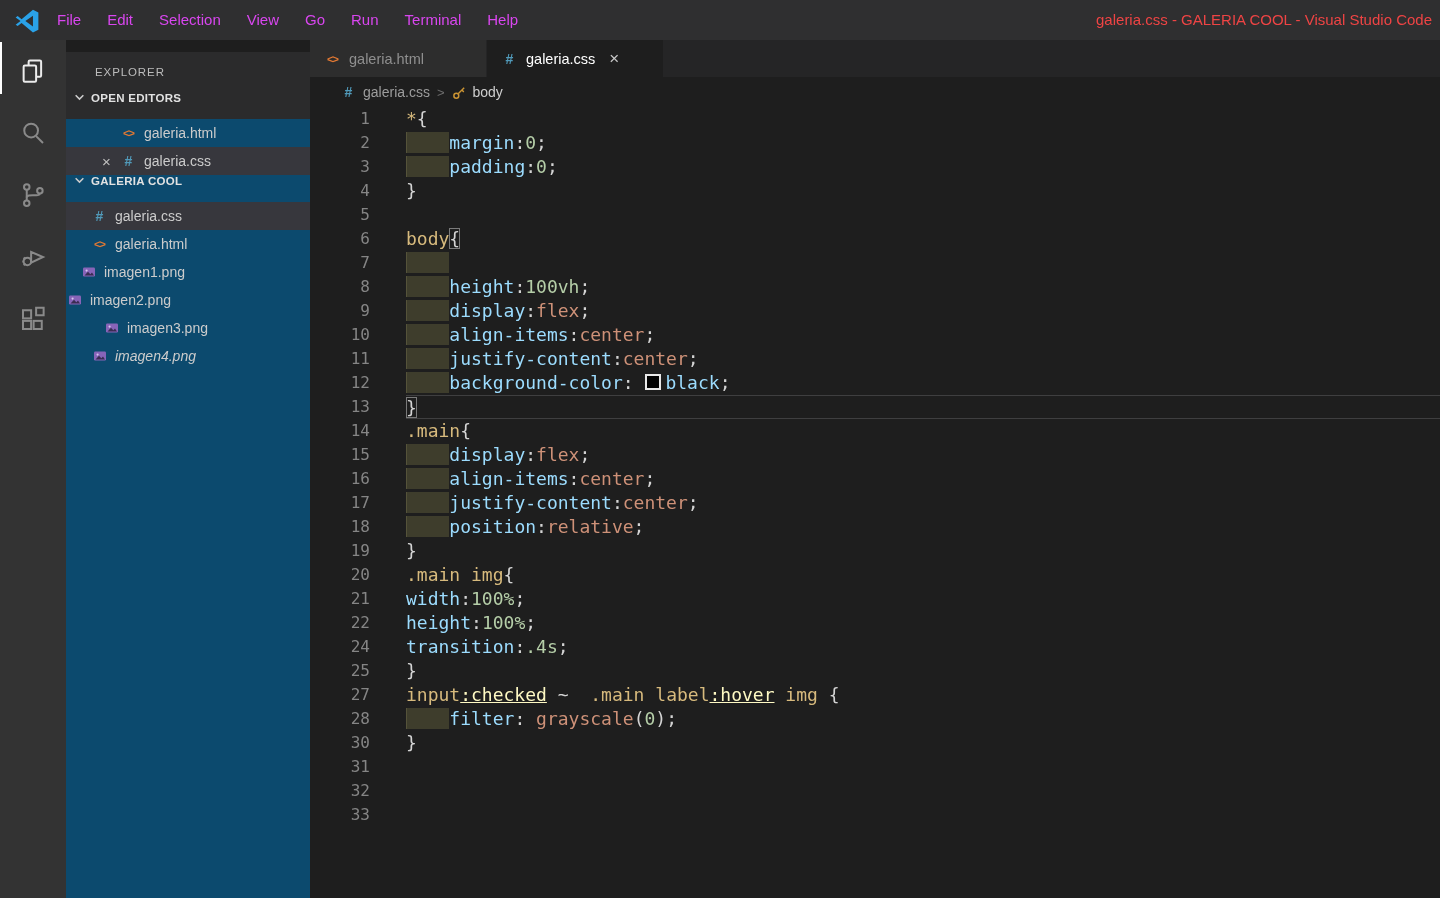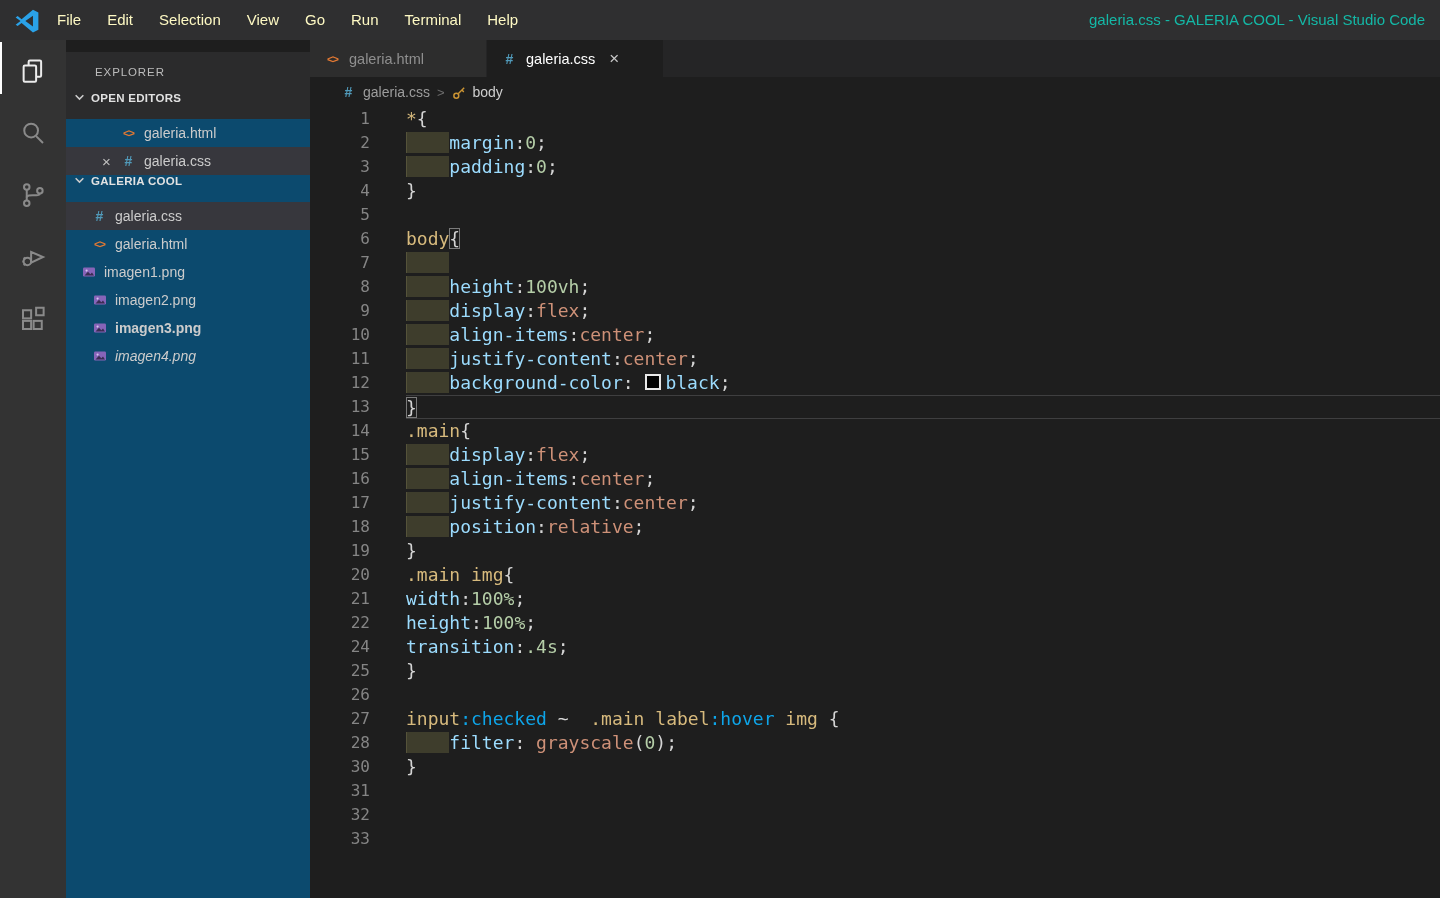--- a/index.html
+++ b/index.html
@@ -3,22 +3,22 @@
 <meta charset="utf-8">
 <style>
   html,body{margin:0;padding:0;background:#111;}
   #app{position:relative;width:1440px;height:898px;overflow:hidden;
        font-family:"Liberation Sans",sans-serif;color:#cccccc;background:#1e1e1e;
        -webkit-font-smoothing:antialiased;}
   
   #titlebar{position:absolute;left:0;top:0;width:1440px;height:40px;background:#2f2f30;}
   #vscode-logo{position:absolute;left:14px;top:7px;}
   #menubar{position:absolute;left:44px;top:0;height:40px;display:flex;align-items:center;}
-  .menu-item{padding:0 13px;font-size:15px;color:#fef9c3;line-height:40px;cursor:default;}
-  #window-title{position:absolute;right:15px;top:0;line-height:40px;font-size:15px;color:#14b8a6;}
+  .menu-item{padding:0 13px;font-size:15px;color:#d946ef;line-height:40px;cursor:default;}
+  #window-title{position:absolute;right:8px;top:0;line-height:40px;font-size:15px;color:#ef4444;}
   
   #activitybar{position:absolute;left:0;top:40px;width:66px;height:858px;background:#333333;}
   .ab-btn{position:relative;width:66px;height:62px;display:flex;align-items:center;justify-content:center;}
   .ab-btn svg{stroke:#8a8a8a;fill:none;stroke-width:1.6;}
   .ab-btn.active svg{stroke:#ececec;}
   .ab-btn.active::before{content:"";position:absolute;left:0;top:2px;width:2px;height:52px;background:#ffffff;}
   
   #sidebar{position:absolute;left:66px;top:52px;width:244px;height:858px;background:#0c4a6e;font-size:14px;}
   .sb-title{height:40px;line-height:40px;padding-left:29px;font-size:11.5px;letter-spacing:.9px;color:#bcbcbc;background:#2b2b2c;}
   .sb-sec-header{height:27px;display:flex;align-items:flex-start;font-size:11.5px;font-weight:700;
@@ -51,21 +51,21 @@
         font-family:"DejaVu Sans Mono",monospace;font-size:18px;}
   .code-row{display:flex;height:24px;line-height:24px;}
   .ln{flex:0 0 96px;width:96px;padding-right:36px;box-sizing:border-box;text-align:right;
       color:#858585;font-size:16px;}
   .code-text{flex:1;white-space:pre;}
   .cur .code-text{border-top:1px solid #3f3f40;border-bottom:1px solid #3f3f40;box-sizing:border-box;}
   .tk-sel{color:#d7ba7d;}
   .tk-pun{color:#d4d4d4;}
   .tk-prop{color:#9cdcfe;}
   .tk-val{color:#ce9178;}
-  .tk-pse{color:#0ea5e9;}
+  .tk-pse{color:#fef9c3;text-decoration:underline;}
   .tk-num{color:#b5cea8;}
   .tk-cname{color:#9cdcfe;}
   .tk-ind{background:#3e3d2c;box-shadow:inset 1px 0 0 #55533a;}
   .tk-br{outline:1px solid #7a7a7a;outline-offset:-1px;}
   .swatch{display:inline-block;width:12px;height:12px;background:#000000;border:2px solid #e8e8e8;
           vertical-align:-1px;margin:0 4px 0 1px;}
 </style>
 </head>
 <body>
 
@@ -172,31 +172,31 @@
         <div class="srow" style="padding-left: 14px;">
           <span class="fi fi-img">
             <svg width="14" height="14" viewBox="0 0 14 14">
               <rect x="1" y="2.5" width="12" height="9" rx="1.2" fill="#8764b8"></rect>
               <circle cx="4.6" cy="5.6" r="1.1" fill="#d7c5ee"></circle>
               <path d="M2.5 10.5 L6 6.8 L8.3 9.2 L10 7.6 L12 10.5 Z" fill="#3a2d52"></path>
             </svg>
           </span>
           <span>imagen1.png</span>
         </div>
-        <div class="srow" style="padding-left: 25px;">
+        <div class="srow" style="">
           <span class="fi fi-img">
             <svg width="14" height="14" viewBox="0 0 14 14">
               <rect x="1" y="2.5" width="12" height="9" rx="1.2" fill="#8764b8"></rect>
               <circle cx="4.6" cy="5.6" r="1.1" fill="#d7c5ee"></circle>
               <path d="M2.5 10.5 L6 6.8 L8.3 9.2 L10 7.6 L12 10.5 Z" fill="#3a2d52"></path>
             </svg>
           </span>
           <span>imagen2.png</span>
         </div>
-        <div class="srow" style="padding-left: 25px; font-weight: bold;">
+        <div class="srow" style="padding-left: 37px;">
           <span class="fi fi-img">
             <svg width="14" height="14" viewBox="0 0 14 14">
               <rect x="1" y="2.5" width="12" height="9" rx="1.2" fill="#8764b8"></rect>
               <circle cx="4.6" cy="5.6" r="1.1" fill="#d7c5ee"></circle>
               <path d="M2.5 10.5 L6 6.8 L8.3 9.2 L10 7.6 L12 10.5 Z" fill="#3a2d52"></path>
             </svg>
           </span>
           <span>imagen3.png</span>
         </div>
         <div class="srow" style="padding-left: 25px; font-style: italic;">
@@ -328,24 +328,20 @@
         </div>
         <div class="code-row">
           <span class="ln">24</span>
           <span class="code-text"><span class="tk-prop">transition</span><span class="tk-pun">:</span><span class="tk-num">.4s</span><span class="tk-pun">;</span></span>
         </div>
         <div class="code-row">
           <span class="ln">25</span>
           <span class="code-text"><span class="tk-pun">}</span></span>
         </div>
         <div class="code-row">
-          <span class="ln">26</span>
-          <span class="code-text"></span>
-        </div>
-        <div class="code-row">
           <span class="ln">27</span>
           <span class="code-text"><span class="tk-sel">input</span><span class="tk-pse">:checked</span><span class="tk-ws"> </span><span class="tk-pun">~</span><span class="tk-ws">  </span><span class="tk-sel">.main</span><span class="tk-ws"> </span><span class="tk-sel">label</span><span class="tk-pse">:hover</span><span class="tk-ws"> </span><span class="tk-sel">img</span><span class="tk-ws"> </span><span class="tk-pun">{</span></span>
         </div>
         <div class="code-row">
           <span class="ln">28</span>
           <span class="code-text"><span class="tk-ind">    </span><span class="tk-prop">filter</span><span class="tk-pun">:</span><span class="tk-ws"> </span><span class="tk-val">grayscale</span><span class="tk-pun">(</span><span class="tk-num">0</span><span class="tk-pun">)</span><span class="tk-pun">;</span></span>
         </div>
         <div class="code-row">
           <span class="ln">30</span>
           <span class="code-text"><span class="tk-pun">}</span></span>

